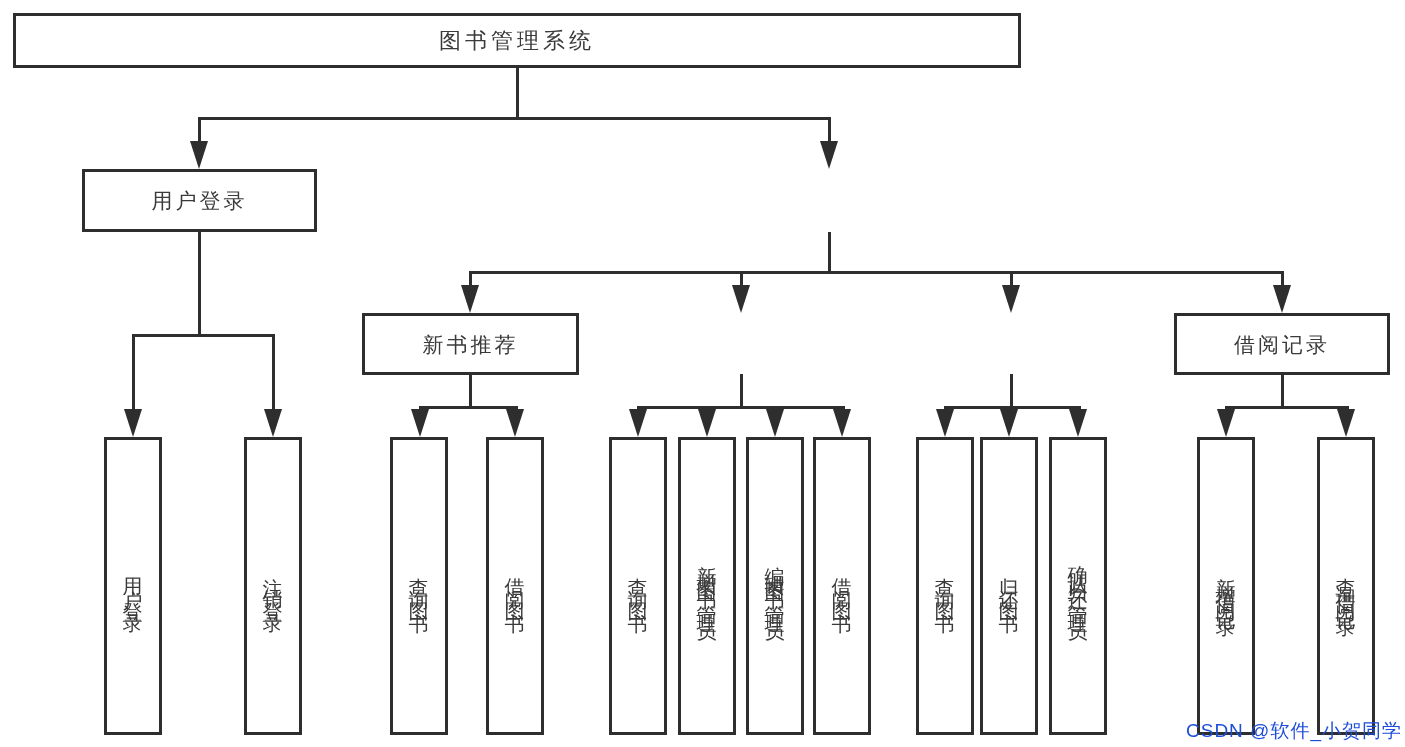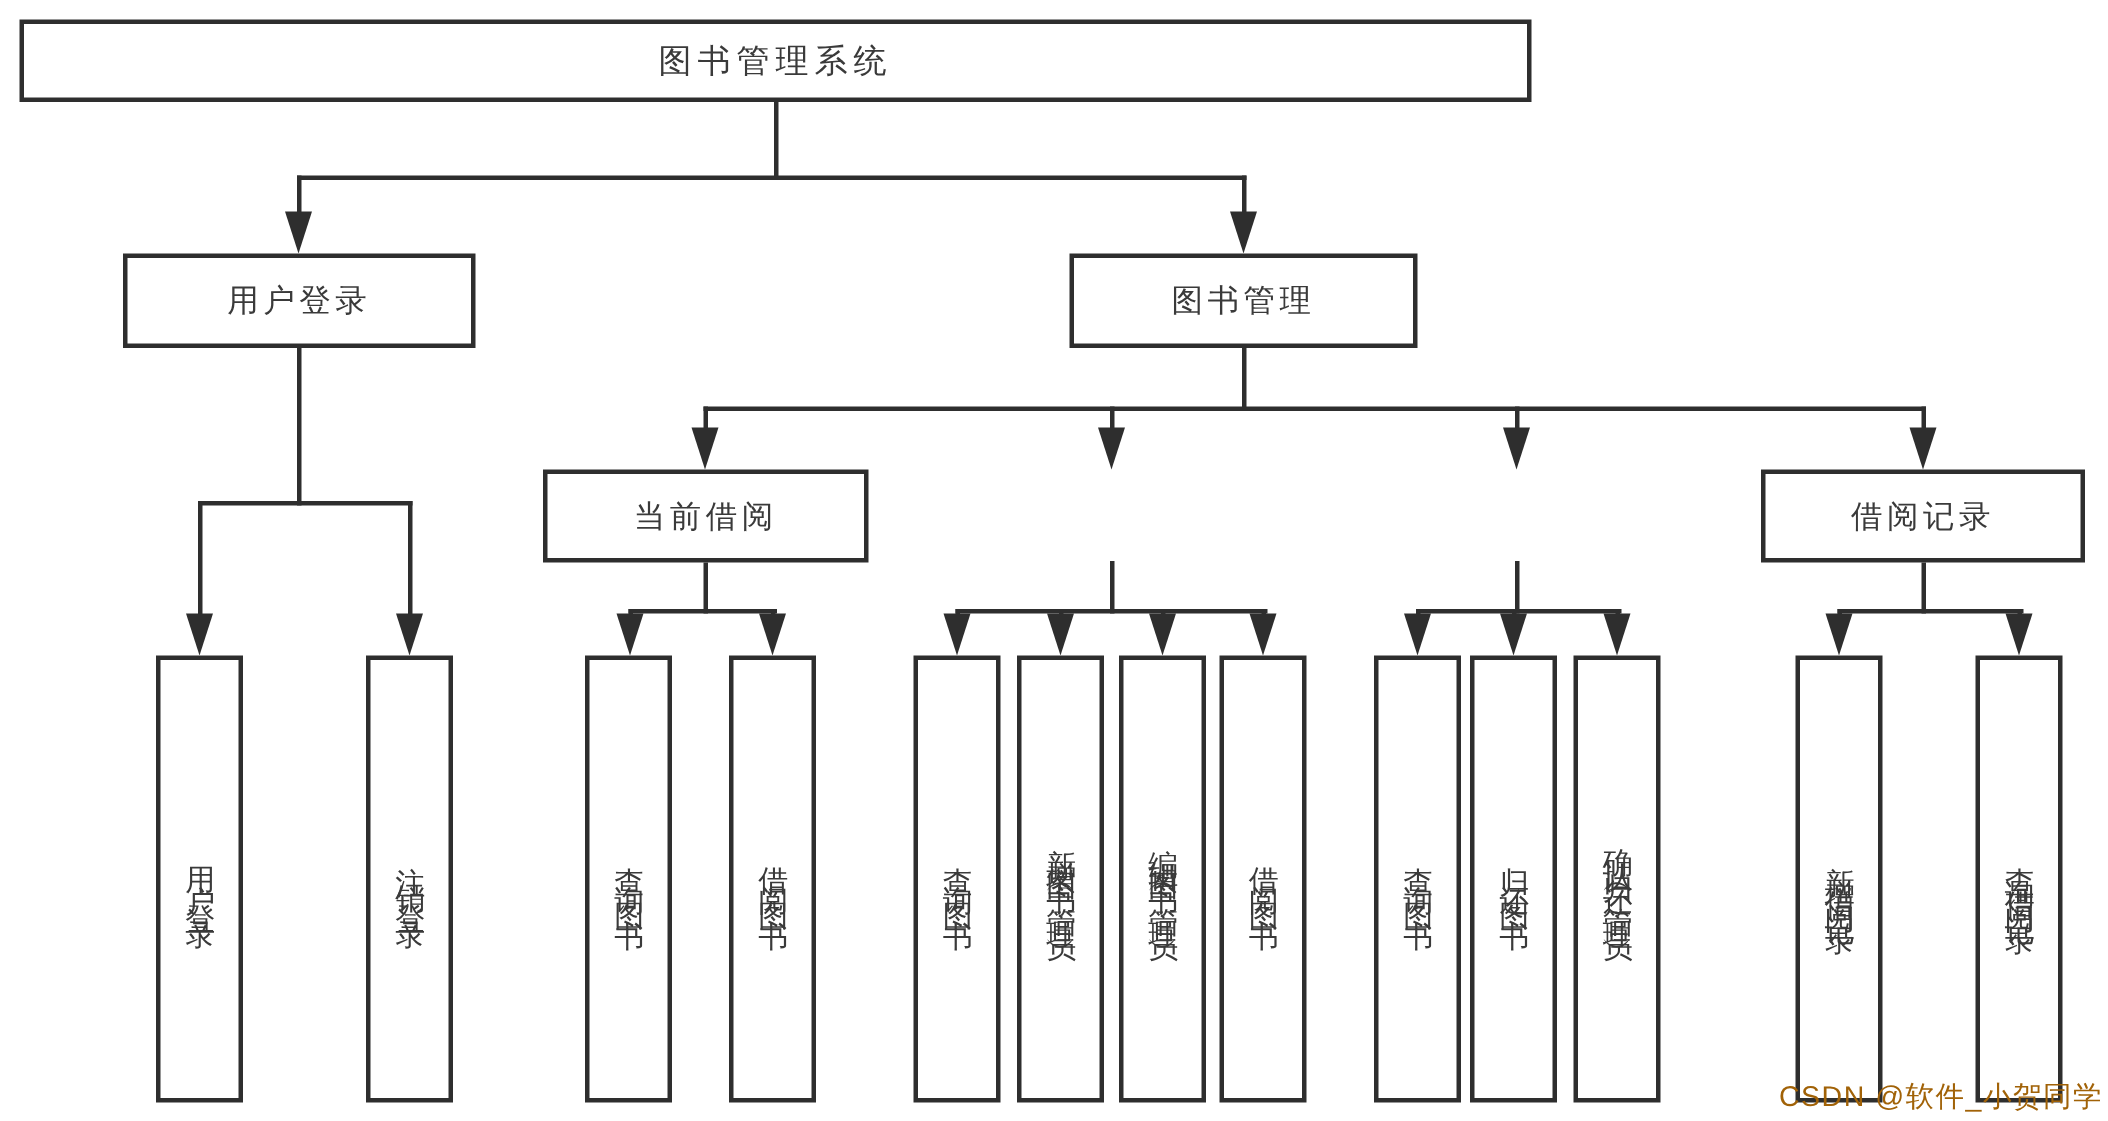--- a/index.html
+++ b/index.html
@@ -24,21 +24,21 @@
   }
   .leaf.long .vtext{letter-spacing:8px;}
   .ln{position:absolute;background:#2e2e2e;z-index:1;}
   .arw{
     position:absolute;width:0;height:0;z-index:1;
     border-left:9px solid transparent;border-right:9px solid transparent;
     border-top:28px solid #2e2e2e;
   }
   .watermark{
     position:absolute;left:1186px;top:718px;z-index:6;
-    color:#a16207;font-size:19px;letter-spacing:1px;white-space:nowrap;
+    color:#1d4ed8;font-size:19px;letter-spacing:1px;white-space:nowrap;
   }
 </style>
 </head>
 <body>
 
 <div class="stage">
 
   <div id="connectors">
       <div class="ln" style="left: 516px; top: 67px; width: 3px; height: 53px;"></div>
       <div class="ln" style="left: 198px; top: 117px; width: 633px; height: 3px;"></div>
@@ -94,26 +94,23 @@
       <div class="arw" style="left: 1337px; top: 409px;"></div>
     </div>
 
   <div class="box root" style="left:13px;top:13px;width:1008px;height:55px">
     <span class="hlabel">图书管理系统</span>
   </div>
 
   <div class="box" style="left:82px;top:169px;width:235px;height:63px">
     <span class="hlabel">用户登录</span>
   </div>
-  <div class="box" style="left:713px;top:169px;width:232px;height:63px">
-    <span class="hlabel">图书管理</span>
-  </div>
 
   <div class="box" style="left:362px;top:313px;width:217px;height:62px">
-    <span class="hlabel">当前借阅</span>
+    <span class="hlabel">新书推荐</span>
   </div>
   <div class="box" style="left:1174px;top:313px;width:216px;height:62px">
     <span class="hlabel">借阅记录</span>
   </div>
 
   <div class="box leaf" style="left:104px">
     <span class="vtext">用户登录</span>
   </div>
   <div class="box leaf" style="left:244px">
     <span class="vtext">注销登录</span>

